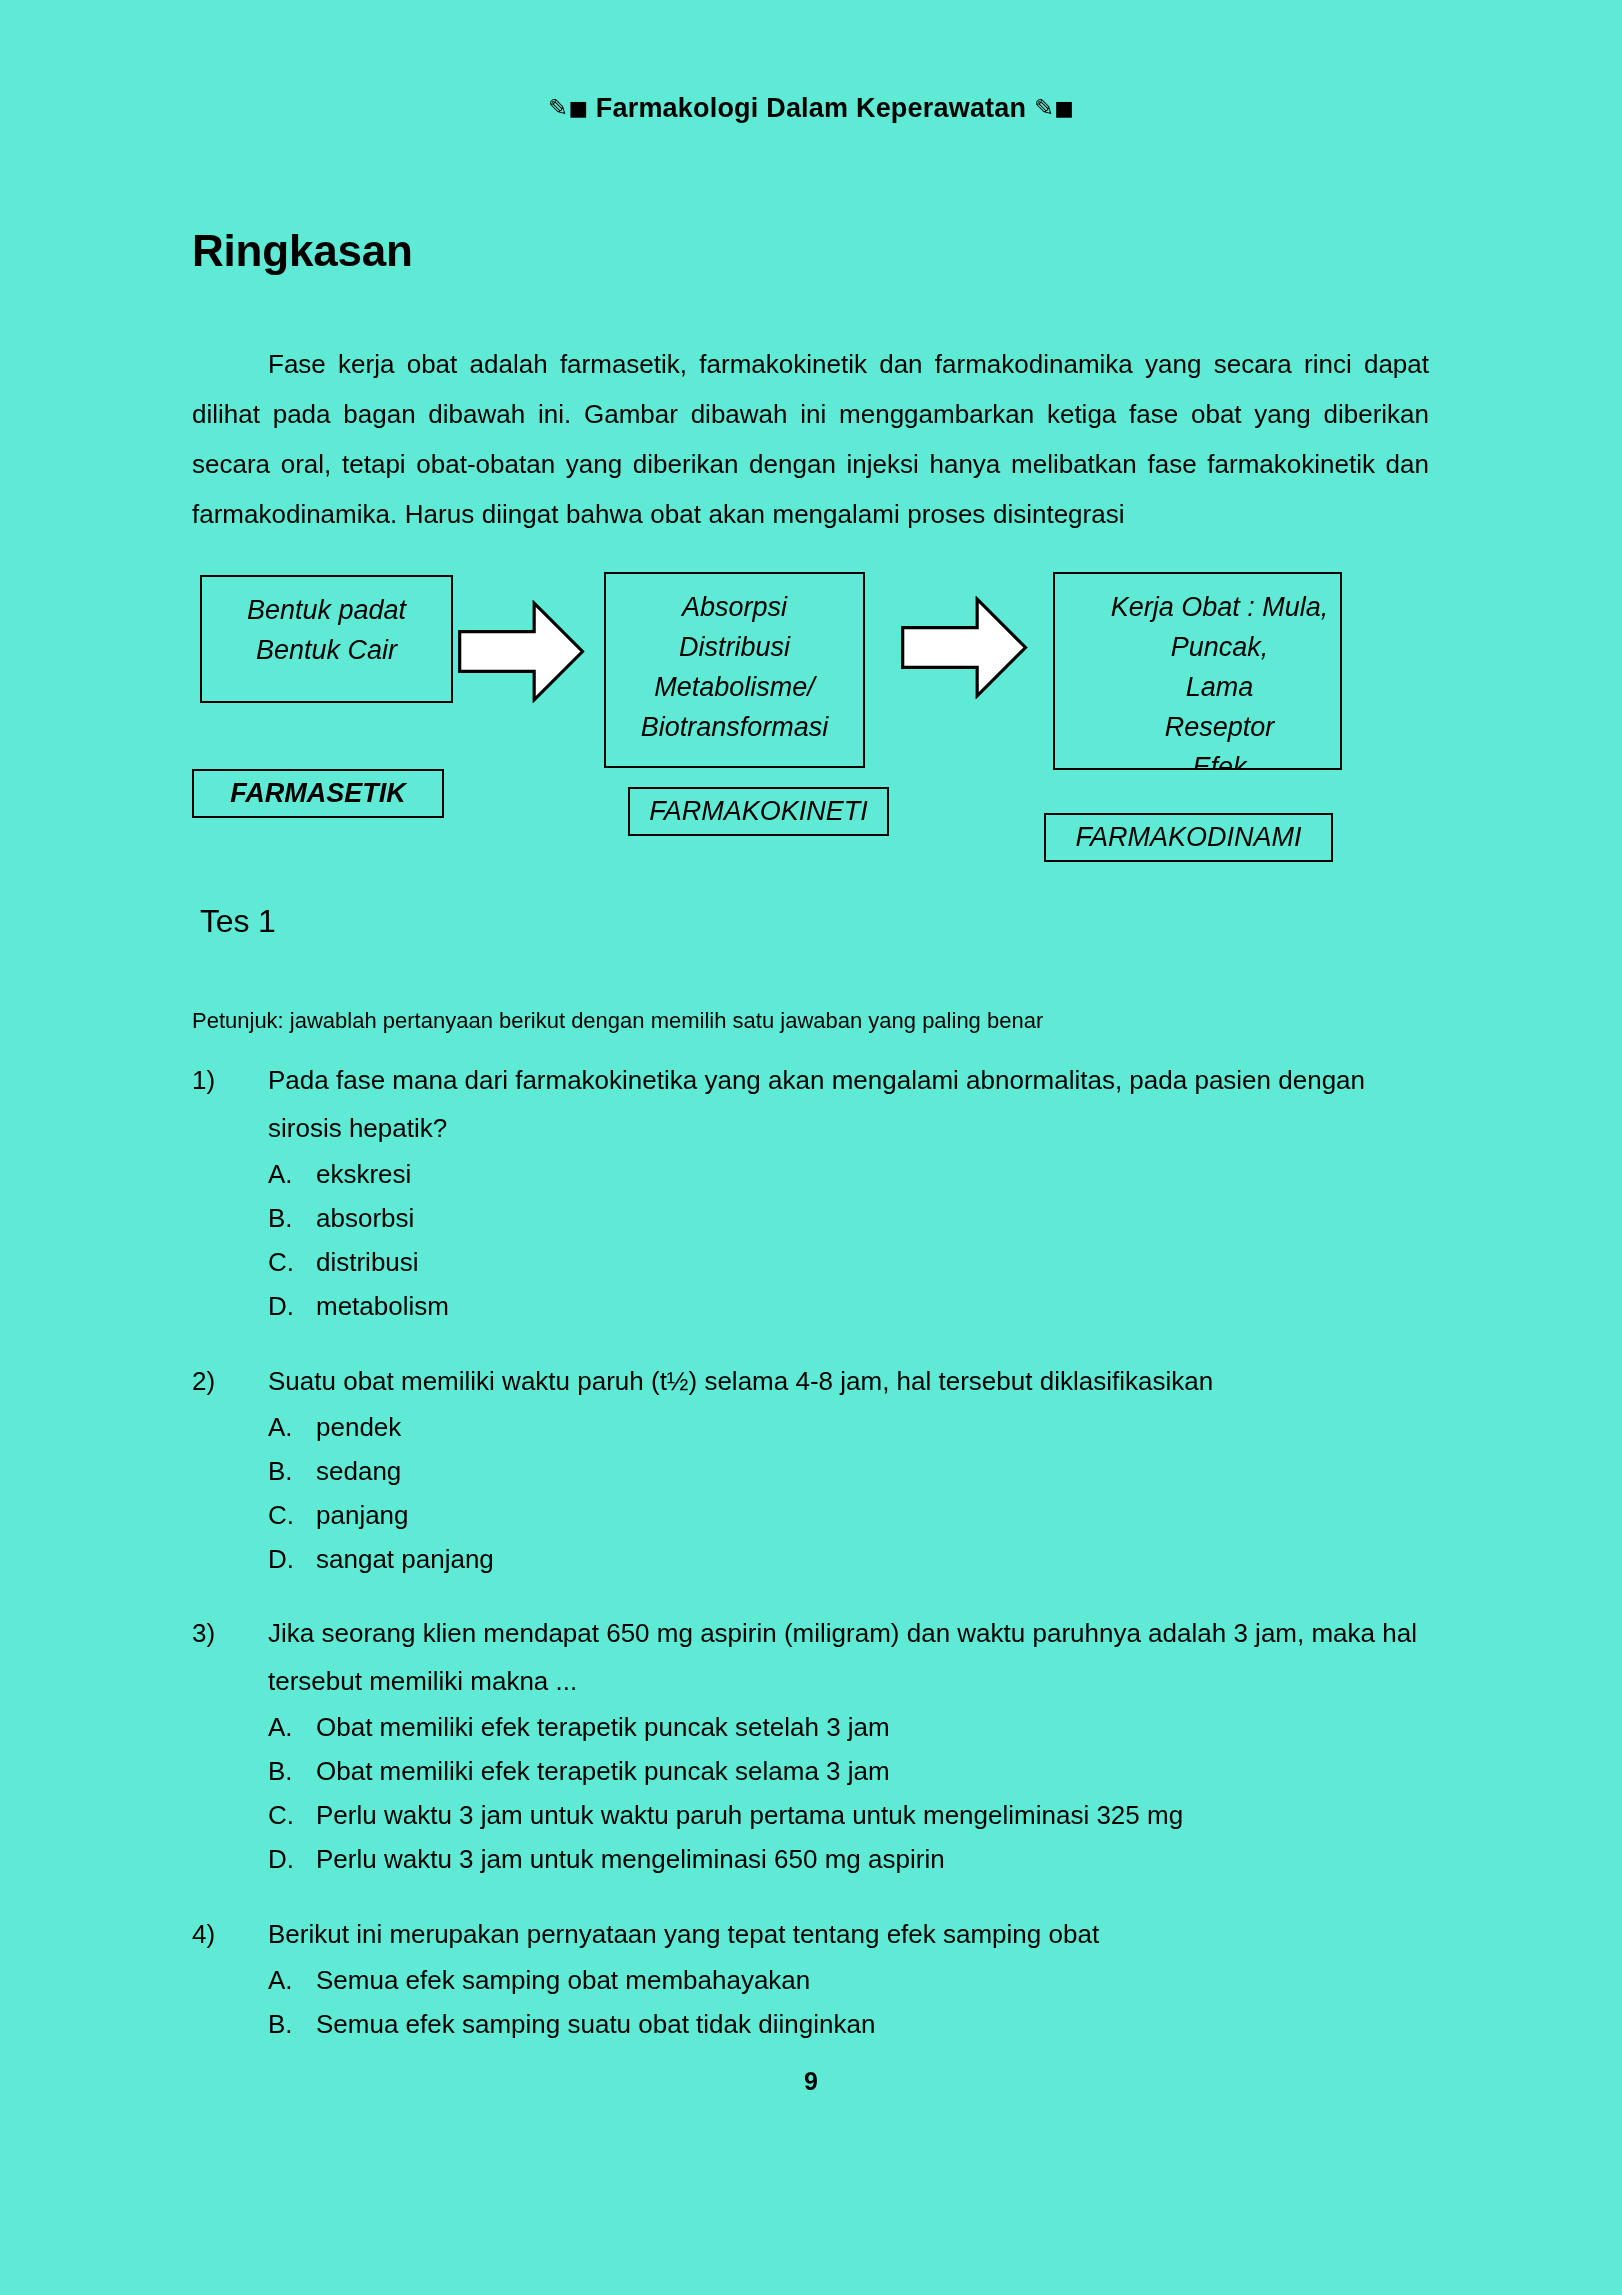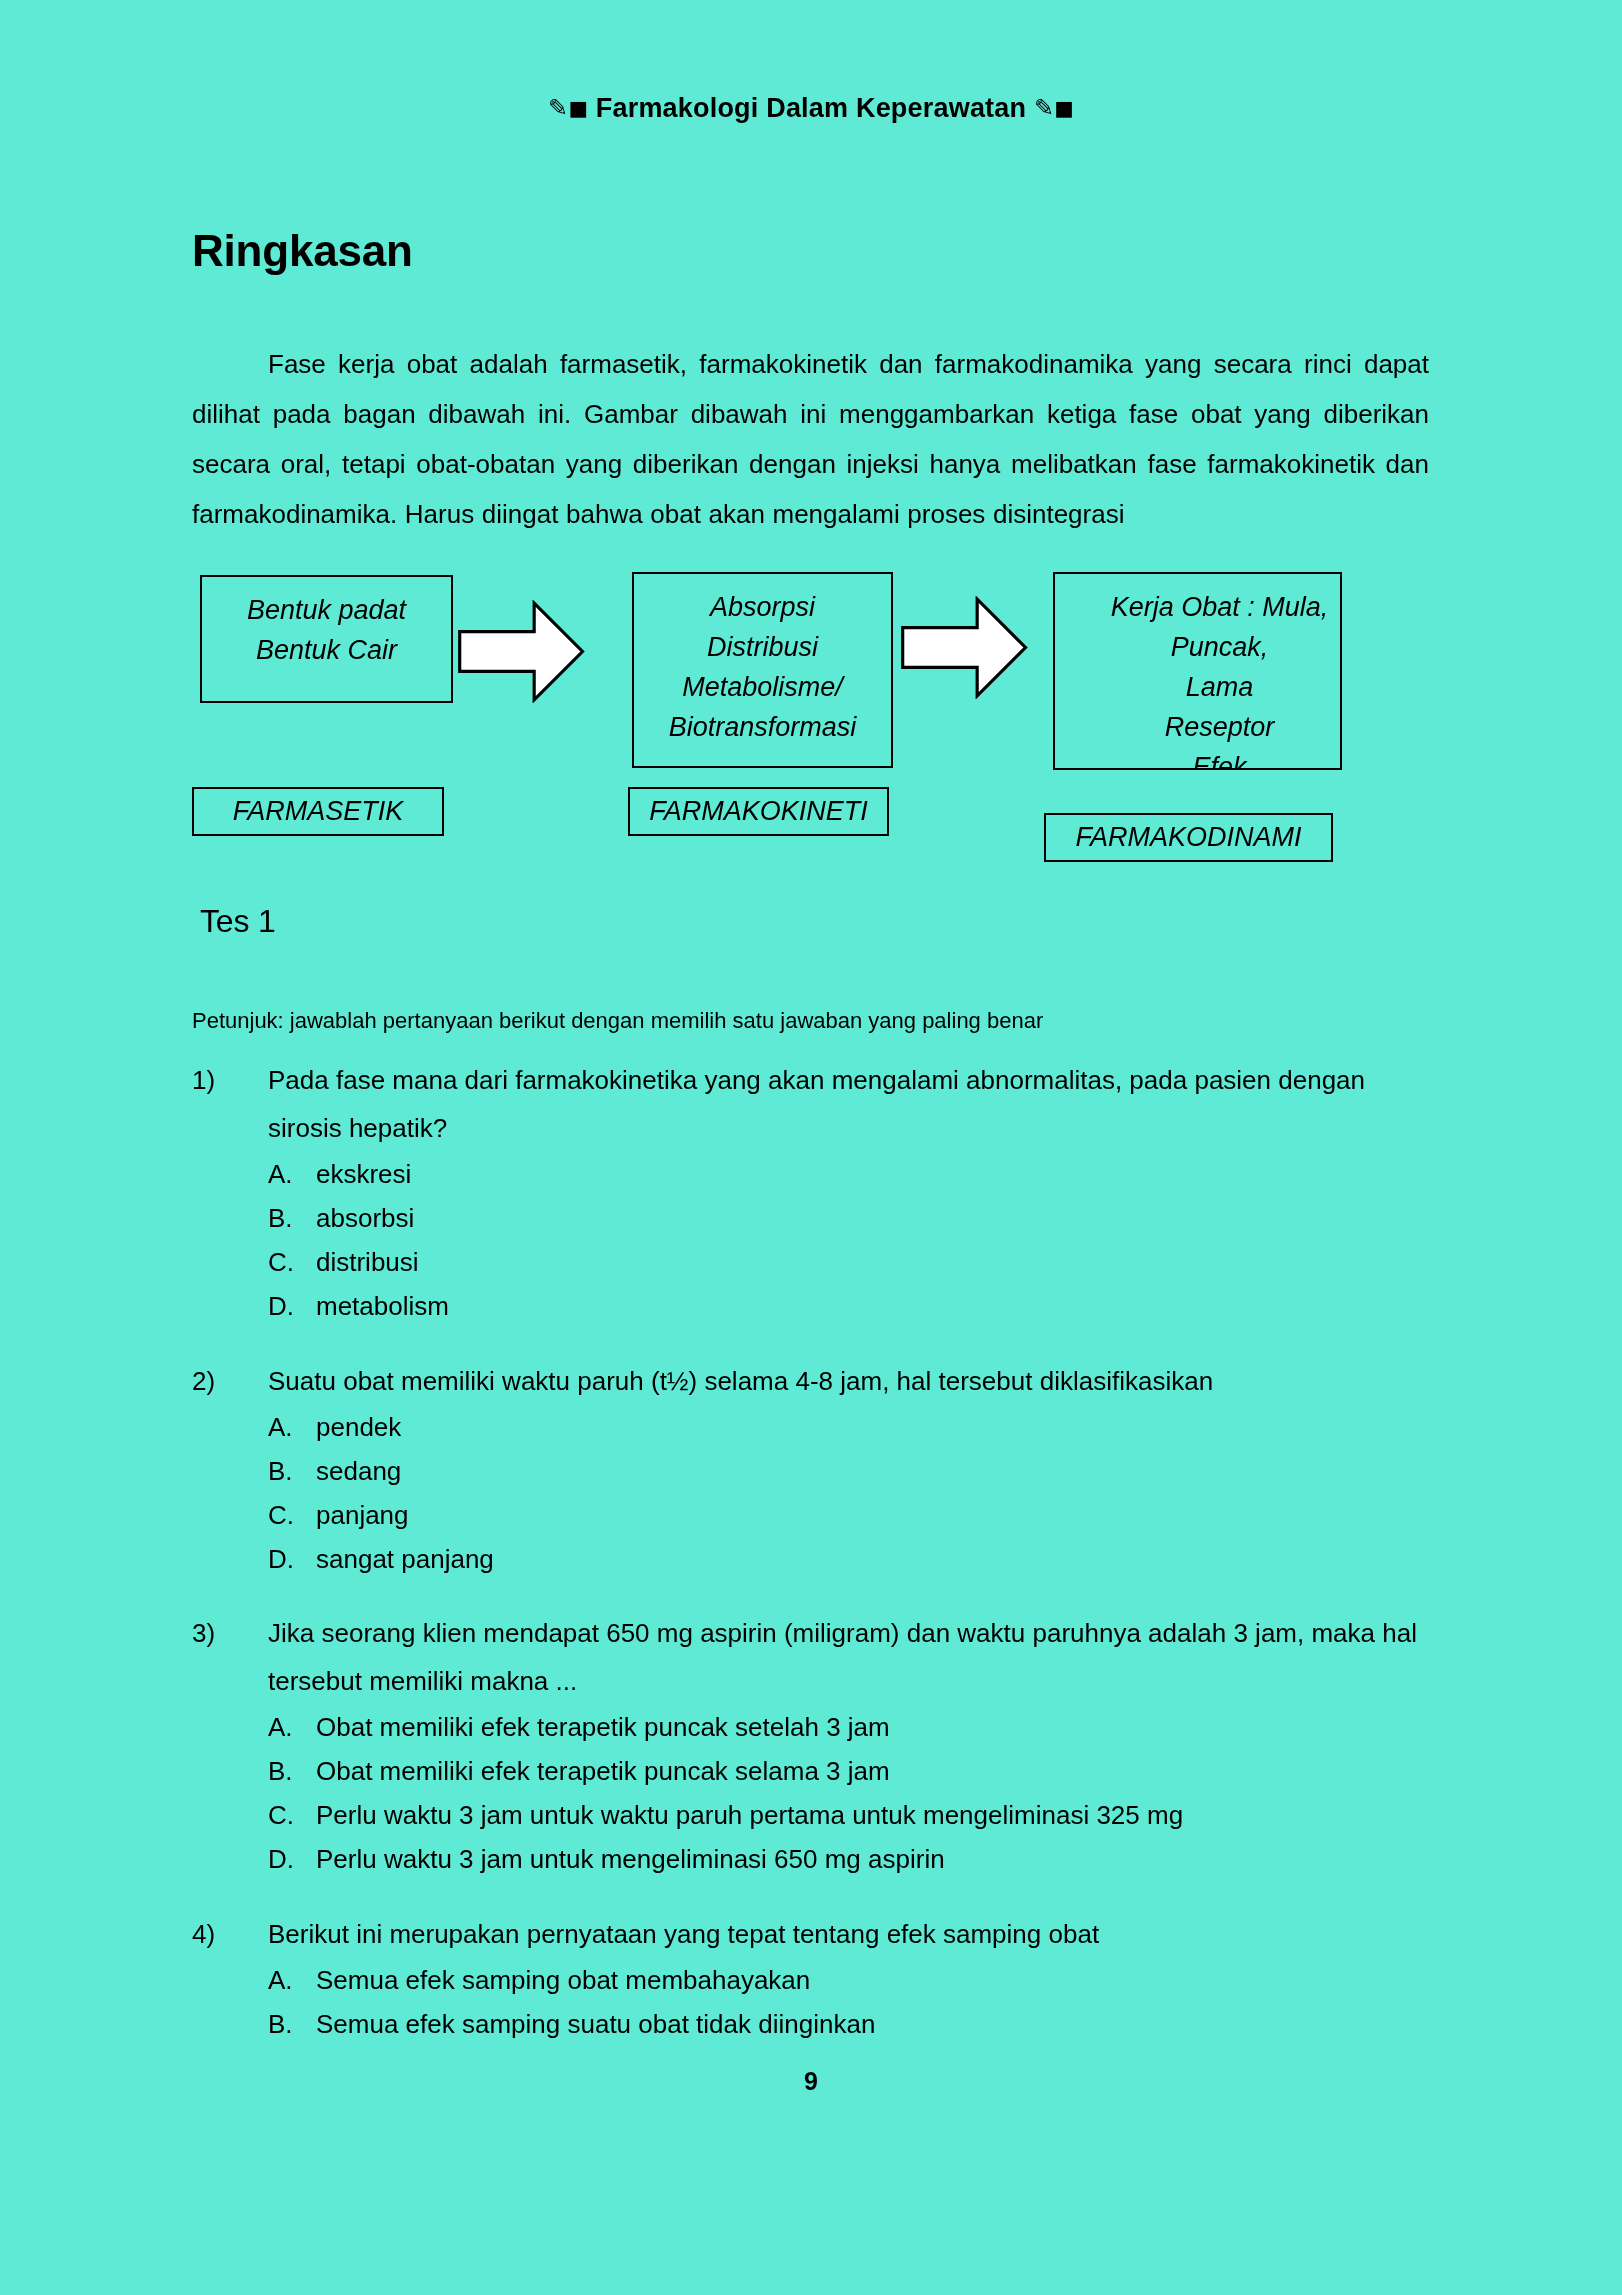--- a/index.html
+++ b/index.html
@@ -86,39 +86,39 @@
     border: 2.4px solid #000;
     box-sizing: border-box;
     overflow: hidden;
     font-style: italic;
     font-size: 27px;
     line-height: 40px;
     text-align: center;
     padding-top: 12.7px;
   }
   #box-sediaan  { left: 200px;  top: 575px; width: 253px; height: 128px; }
-  #box-kinetik  { left: 632px;  top: 572px; width: 261px; height: 196px; }
+  #box-kinetik  { left: 604px;  top: 572px; width: 261px; height: 196px; }
   #box-dinamik  { left: 1053px; top: 572px; width: 289px; height: 198px; padding-left: 44px; }
 
   .dbox .ln { display: block; white-space: nowrap; }
 
   .lbox {
     position: absolute;
     border: 2.4px solid #000;
     box-sizing: border-box;
     overflow: hidden;
     font-style: italic;
     font-size: 27px;
     text-align: center;
     white-space: nowrap;
     display: flex;
     align-items: center;
     justify-content: center;
   }
-  #lbl-farmasetik      { left: 192px;  top: 787px;  width: 252px; height: 49px; }
+  #lbl-farmasetik      { left: 192px;  top: 769px;  width: 252px; height: 49px; font-weight: bold; }
   #lbl-farmakokinetik  { left: 604px;  top: 787px;  width: 261px; height: 49px; margin-left: 24px; }
   #lbl-farmakodinamik  { left: 1044px; top: 813px; width: 289px; height: 49px; }
 
   .arrow { position: absolute; }
   #arrow-1 { left: 458px;  top: 600px; }
   #arrow-2 { left: 901px; top: 596px; }
 
   
   .petunjuk {
     position: absolute;

